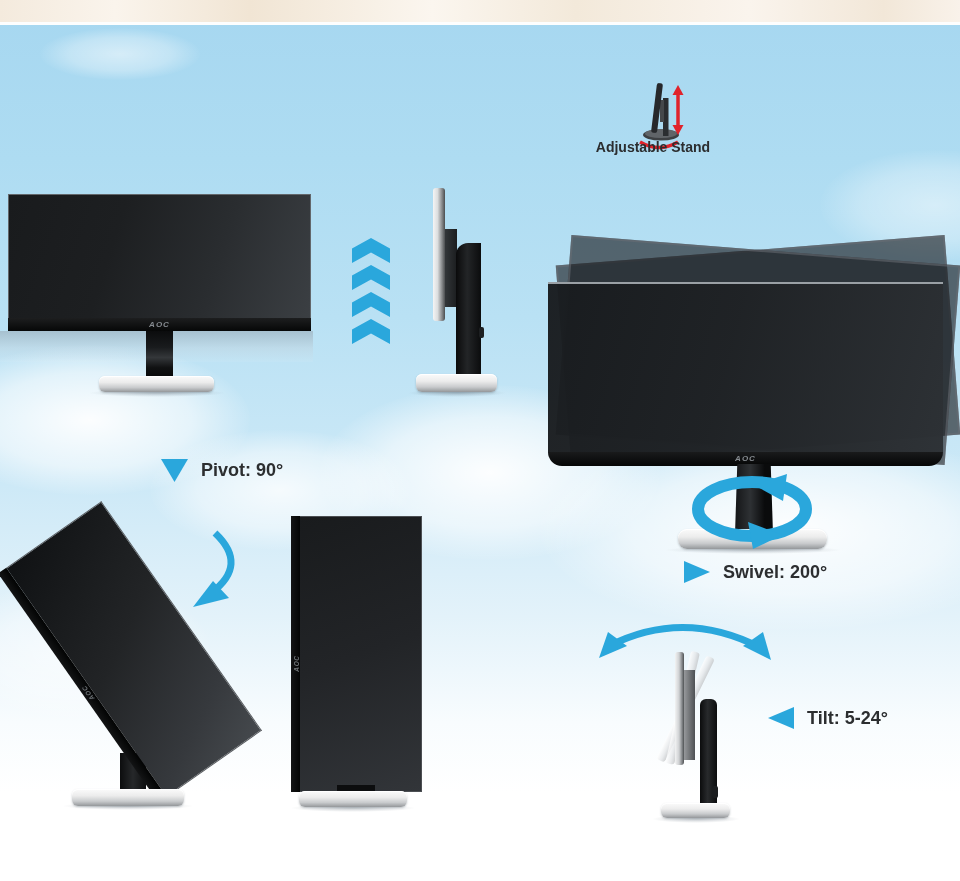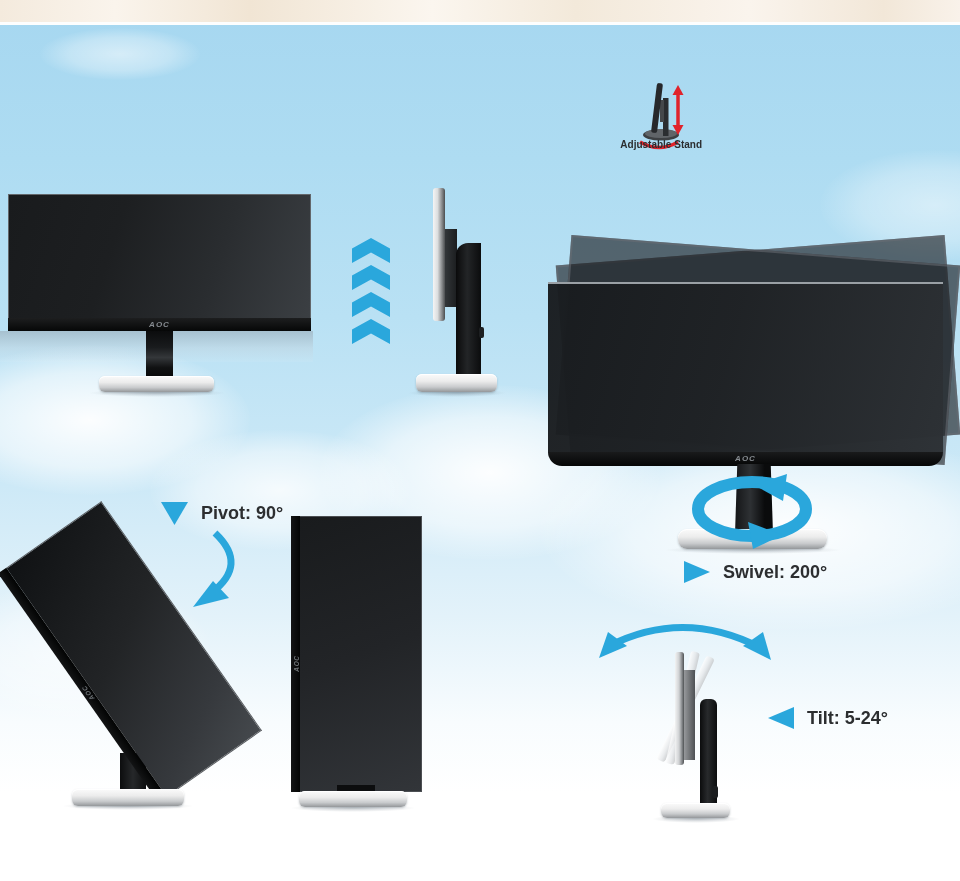--- a/index.html
+++ b/index.html
@@ -18,30 +18,30 @@
   .cl1{left:-70px;top:345px;width:320px;height:150px;}
   .cl2{left:320px;top:385px;width:340px;height:175px;}
   .cl3{left:540px;top:430px;width:500px;height:200px;}
   .cl4{left:40px;top:28px;width:160px;height:52px;opacity:.55;}
   .cl5{left:820px;top:150px;width:230px;height:110px;opacity:.5;}
   .cl6{left:-50px;top:580px;width:260px;height:140px;opacity:.7;}
   .cl7{left:150px;top:430px;width:260px;height:120px;opacity:.85;}
 
   
   .title{left:722px;top:103px;font-size:26px;font-weight:bold;color:#4c4e52;letter-spacing:.2px;}
-  .icon-label{left:580px;top:139px;width:122px;text-align:right;font-size:10px;font-weight:bold;color:#2b2d2f;}
+  .icon-label{left:592px;top:139px;width:122px;text-align:center;font-size:14px;font-weight:bold;color:#2b2d2f;}
 
   
   .feature{display:flex;align-items:center;gap:13px;font-size:18px;font-weight:bold;color:#2c2e30;}
   .tri{width:26px;height:22px;background:#2aa7dc;flex:0 0 auto;}
   .tri-right{clip-path:polygon(0 0,0 100%,100% 50%);}
   .tri-down{clip-path:polygon(0 0,100% 0,50% 100%);width:27px;height:23px;}
   .tri-left{clip-path:polygon(100% 0,100% 100%,0 50%);}
   .f-height{left:86px;top:160px;}
-  .f-pivot{left:161px;top:502px;}
+  .f-pivot{left:161px;top:459px;}
   .f-swivel{left:684px;top:561px;}
   .f-tilt{left:768px;top:707px;}
 
   
   .logo{color:#868b90;font-size:8px;font-weight:bold;font-style:italic;letter-spacing:1px;line-height:1;}
   .base{background:linear-gradient(180deg,#fbfbfb 0%,#ececec 40%,#c9cbcd 72%,#94979a 100%);
     border-radius:6px;box-shadow:inset 0 1px 0 #ffffff,0 1px 2px rgba(90,100,110,.35);}
   .gshadow{height:8px;border-radius:50%;background:radial-gradient(ellipse at center,rgba(105,118,128,.38),rgba(255,255,255,0) 70%);}
 
   

